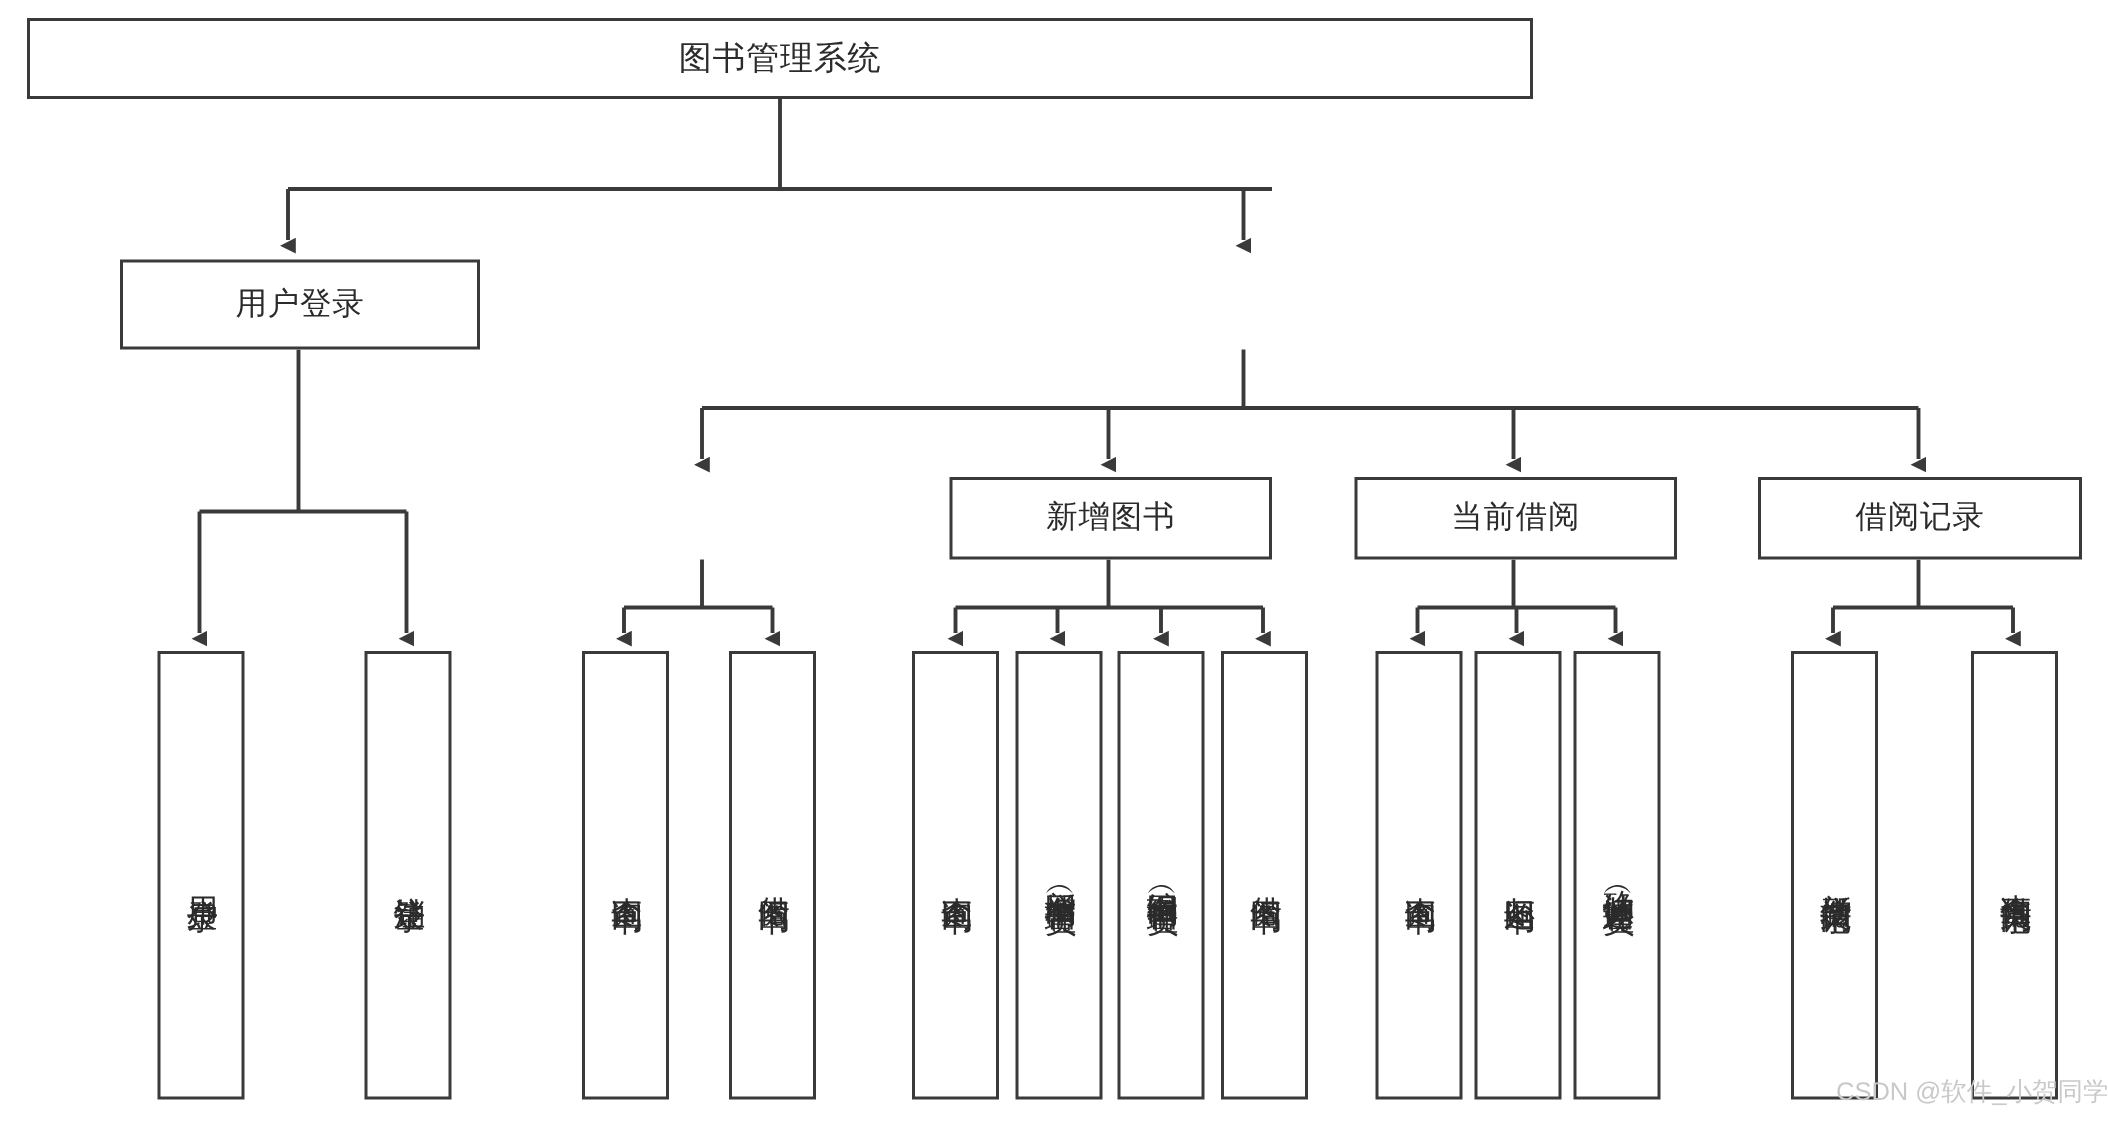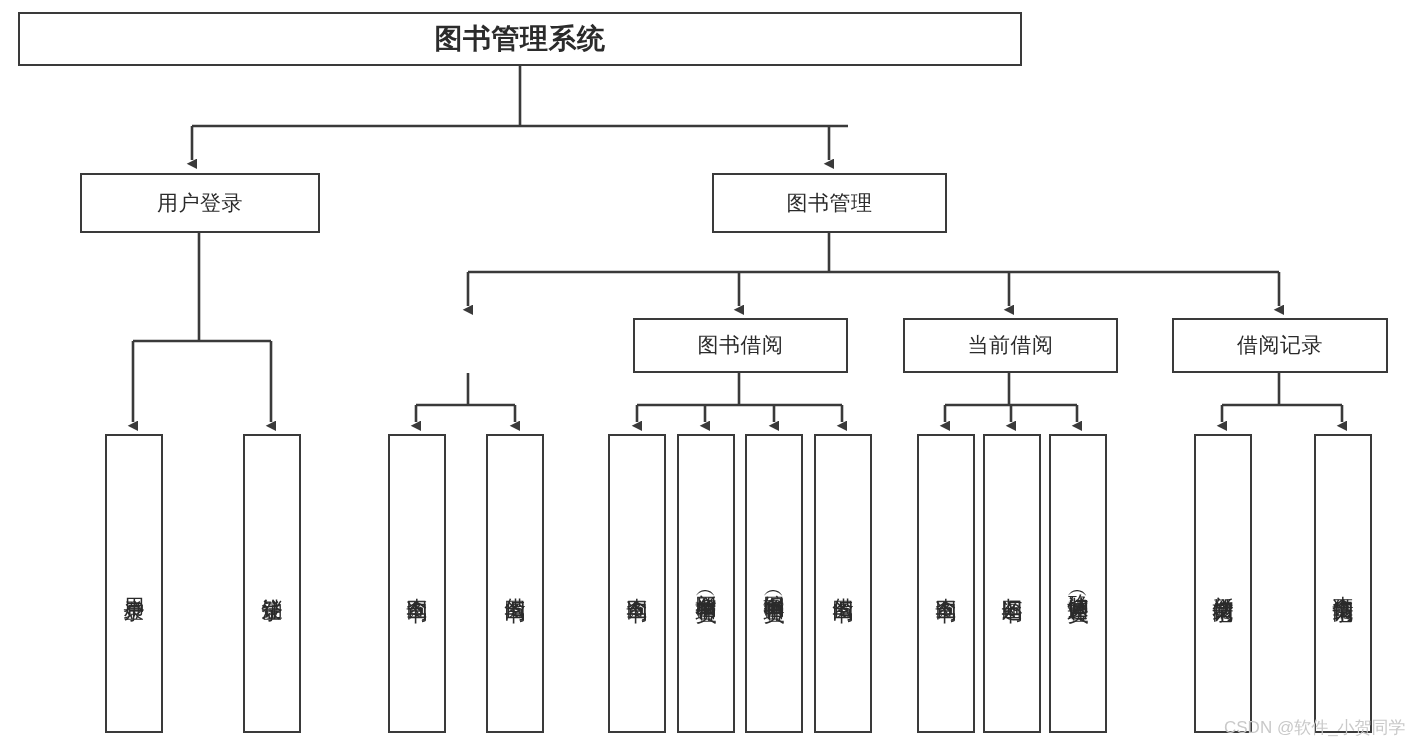--- a/index.html
+++ b/index.html
@@ -40,22 +40,21 @@
     text-align: center;
     line-height: 1.28;
     letter-spacing: 0.5px;
     color: #2b2b2b;
   }
   
   .node.h .label {
     font-size: 21px;
   }
   .node.root .label {
-    font-size: 28px;
-    font-weight: bold;
+    font-size: 22px;
   }
   
   .node.v {
     overflow: hidden;
   }
   .node.v .label {
     writing-mode: vertical-rl;
     text-orientation: upright;
     font-size: 21px;
     line-height: 1.05;
@@ -127,26 +126,23 @@
     </g>
   </svg>
 
   <div class="node h root" style="left:18px; top:12px; width:1004px; height:54px;">
     <span class="label">图书管理系统</span>
   </div>
 
   <div class="node h" style="left:80px; top:173px; width:240px; height:60px;">
     <span class="label">用户登录</span>
   </div>
-  <div class="node h" style="left:712px; top:173px; width:235px; height:60px;">
-    <span class="label">图书管理</span>
-  </div>
 
   <div class="node h" style="left:633px; top:318px; width:215px; height:55px;">
-    <span class="label">图书借阅</span>
+    <span class="label">新增图书</span>
   </div>
   <div class="node h" style="left:903px; top:318px; width:215px; height:55px;">
     <span class="label">当前借阅</span>
   </div>
   <div class="node h" style="left:1172px; top:318px; width:216px; height:55px;">
     <span class="label">借阅记录</span>
   </div>
 
   <div class="node v" style="left:105px; top:434px; width:58px; height:299px;">
     <span class="label">用户登录</span>

